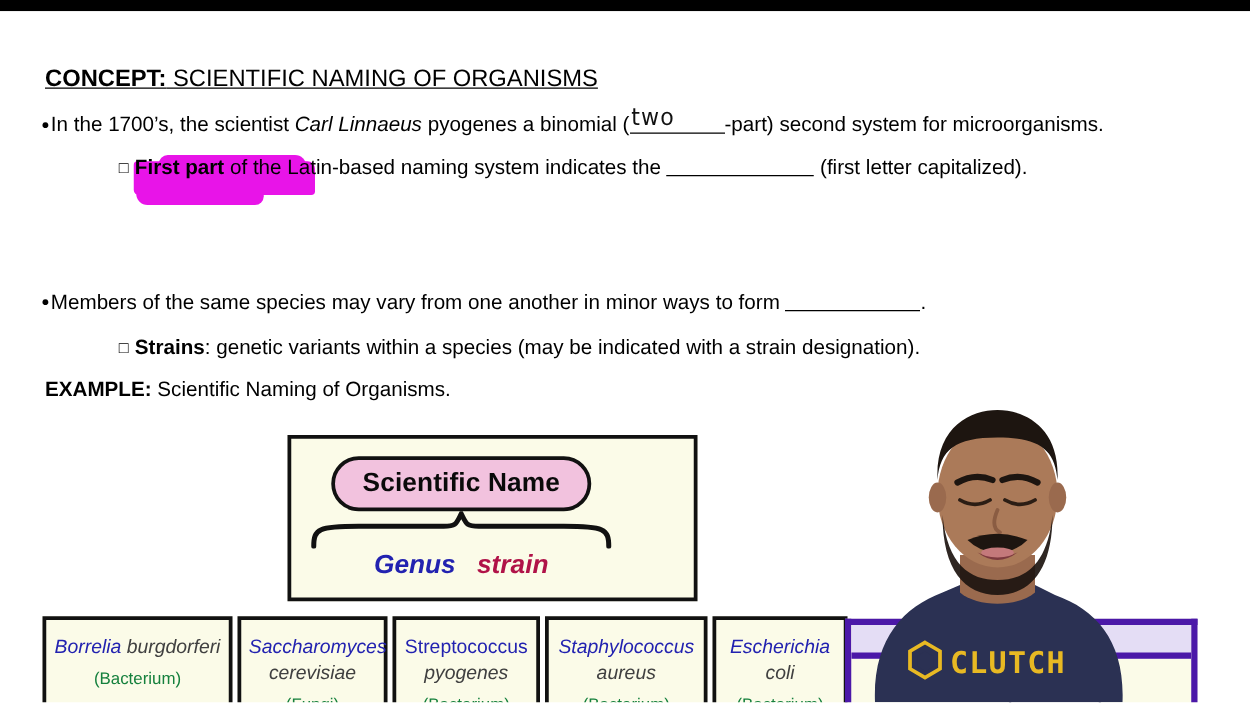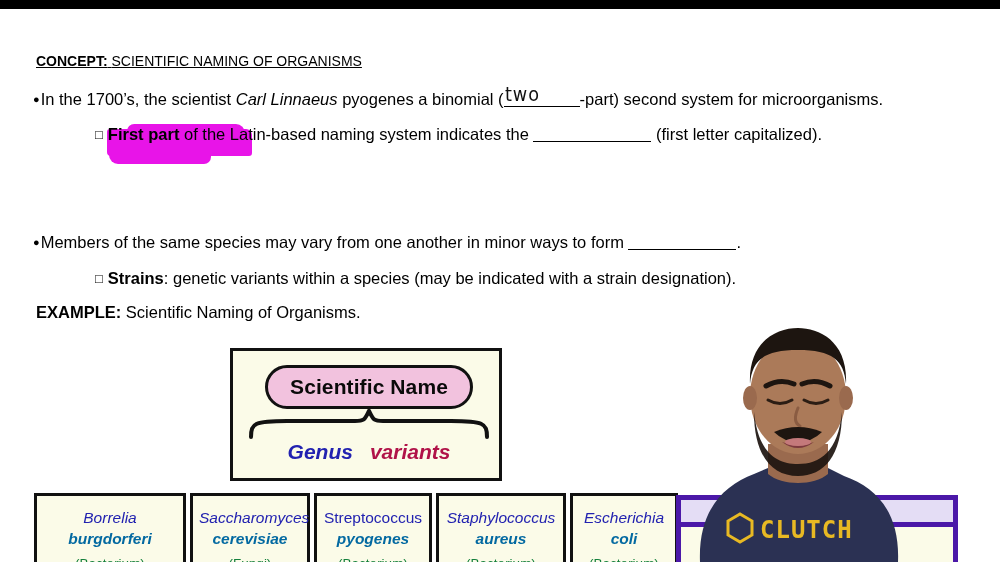--- a/index.html
+++ b/index.html
@@ -33,21 +33,21 @@
   .slide {
     position: absolute;
     left: 0; top: 9px;
     width: 1000px;
     height: 553px;
     background: #ffffff;
   }
   .concept-line {
     position: absolute;
     left: 36px; top: 44px;
-    font-size: 14px;
+    font-size: 19px;
     color: #000;
     white-space: nowrap;
   }
   .concept-line .lbl {
     font-weight: bold;
     text-decoration: underline;
   }
   .concept-line .txt {
     text-decoration: underline;
   }
@@ -129,21 +129,21 @@
     left: 20px; top: -5px;
     width: 118px; height: 9px;
     background: #e600e6;
     border-radius: 8px 10px 0 0;
   }
 
   
   .diagram {
     position: absolute;
     left: 230px; top: 339px;
-    width: 272px; height: 133px;
+    width: 328px; height: 133px;
     background: #fbfbe8;
     border: 3.5px solid #111;
     box-sizing: border-box;
   }
   .sciname-pill {
     position: absolute;
     left: 32px; top: 14px;
     width: 208px; height: 44px;
     background: #f2c2de;
     border: 3.5px solid #111;
@@ -189,21 +189,21 @@
     padding: 12px 6px 0 6px;
     text-align: center;
     margin-right: 4px;
   }
   .card .sci {
     font-style: italic;
     font-size: 15.5px;
     line-height: 1.35;
   }
   .card .sci .g { color: #2222b0; }
-  .card .sci .s { color: #0369a1; font-weight: bold; }
+  .card .sci .s { color: #404040; }
   .card .sci.noital { font-style: normal; }
   .card .sci.noital .s { font-style: italic; }
   .card .kind {
     margin-top: 6px;
     font-size: 13.5px;
     color: #15803d;
   }
   .c0 { width: 152px; }
   .c1 { width: 120px; }
   .c2 { width: 118px; }
@@ -282,21 +282,21 @@
     <div class="highlight"></div>
 
     <div class="diagram">
       <div class="sciname-pill">
         <span>Scientific Name</span>
       </div>
       <svg class="brace" viewBox="0 0 244 30">
         <path d="M4,28 C4,14 8,12 40,12 L108,12 C118,12 118,10 122,2 C126,10 126,12 136,12 L204,12 C236,12 240,14 240,28" fill="none" stroke="#111" stroke-width="4" stroke-linecap="round"></path>
       </svg>
       <div class="gs-row">
-        <span class="genus">Genus</span><span class="species">variants</span>
+        <span class="genus">Genus</span><span class="species">strain</span>
       </div>
     </div>
 
     <div class="cards">
 
       <div class="card c0">
         <div class="sci">
           <span class="g">Borrelia</span>
           <span class="s">burgdorferi</span>
         </div>

